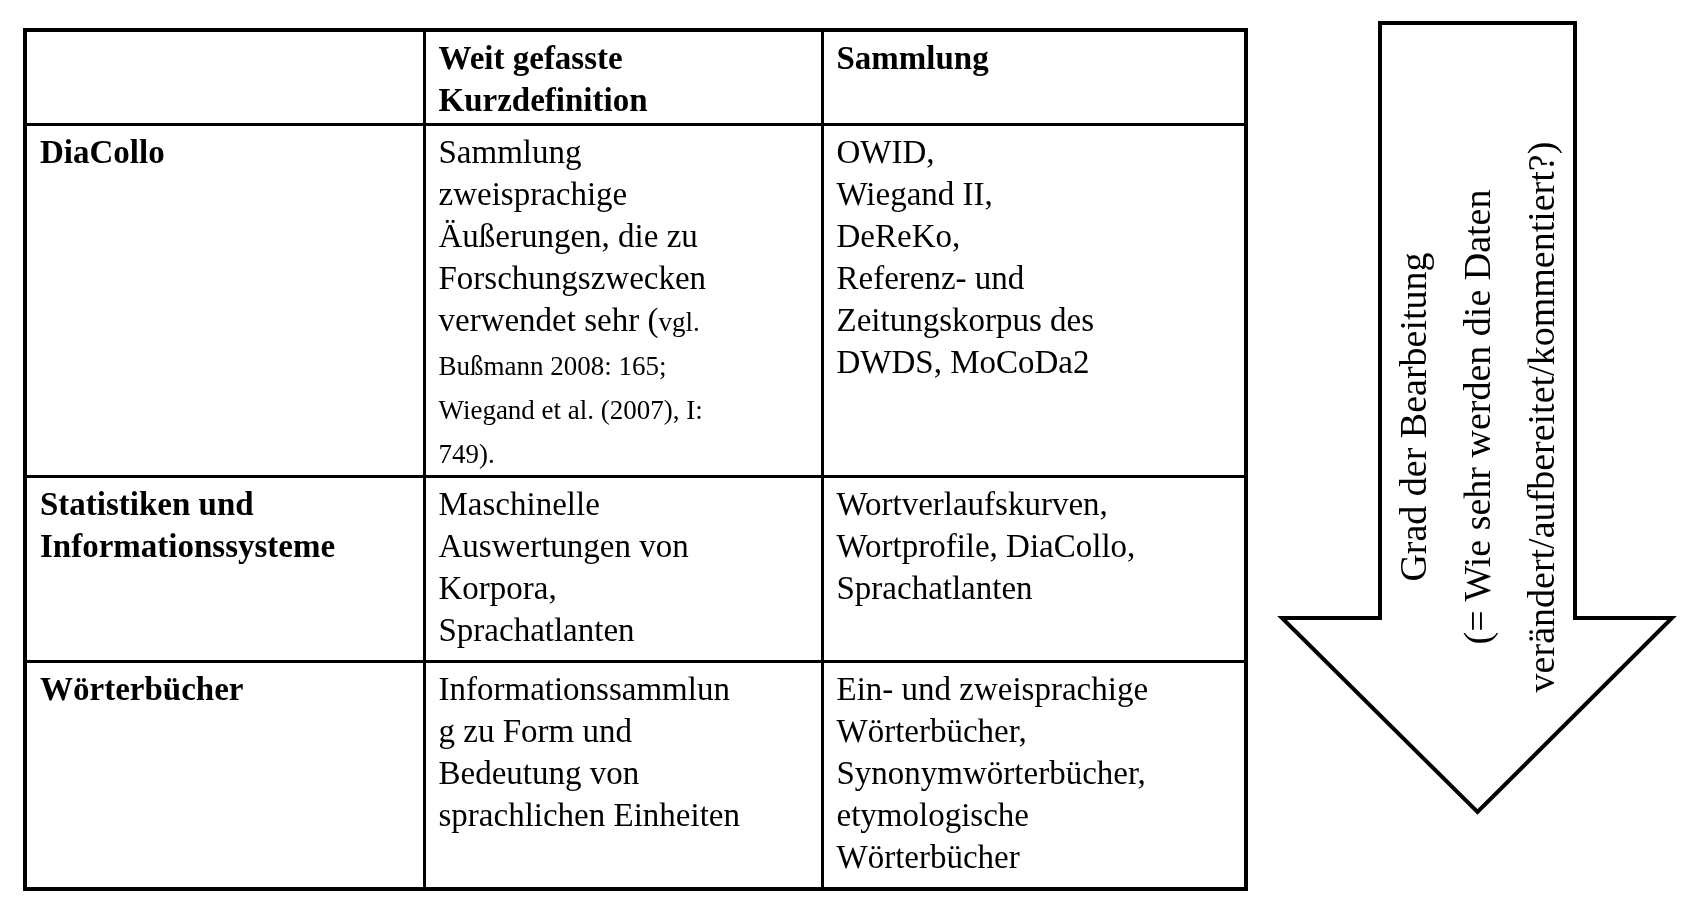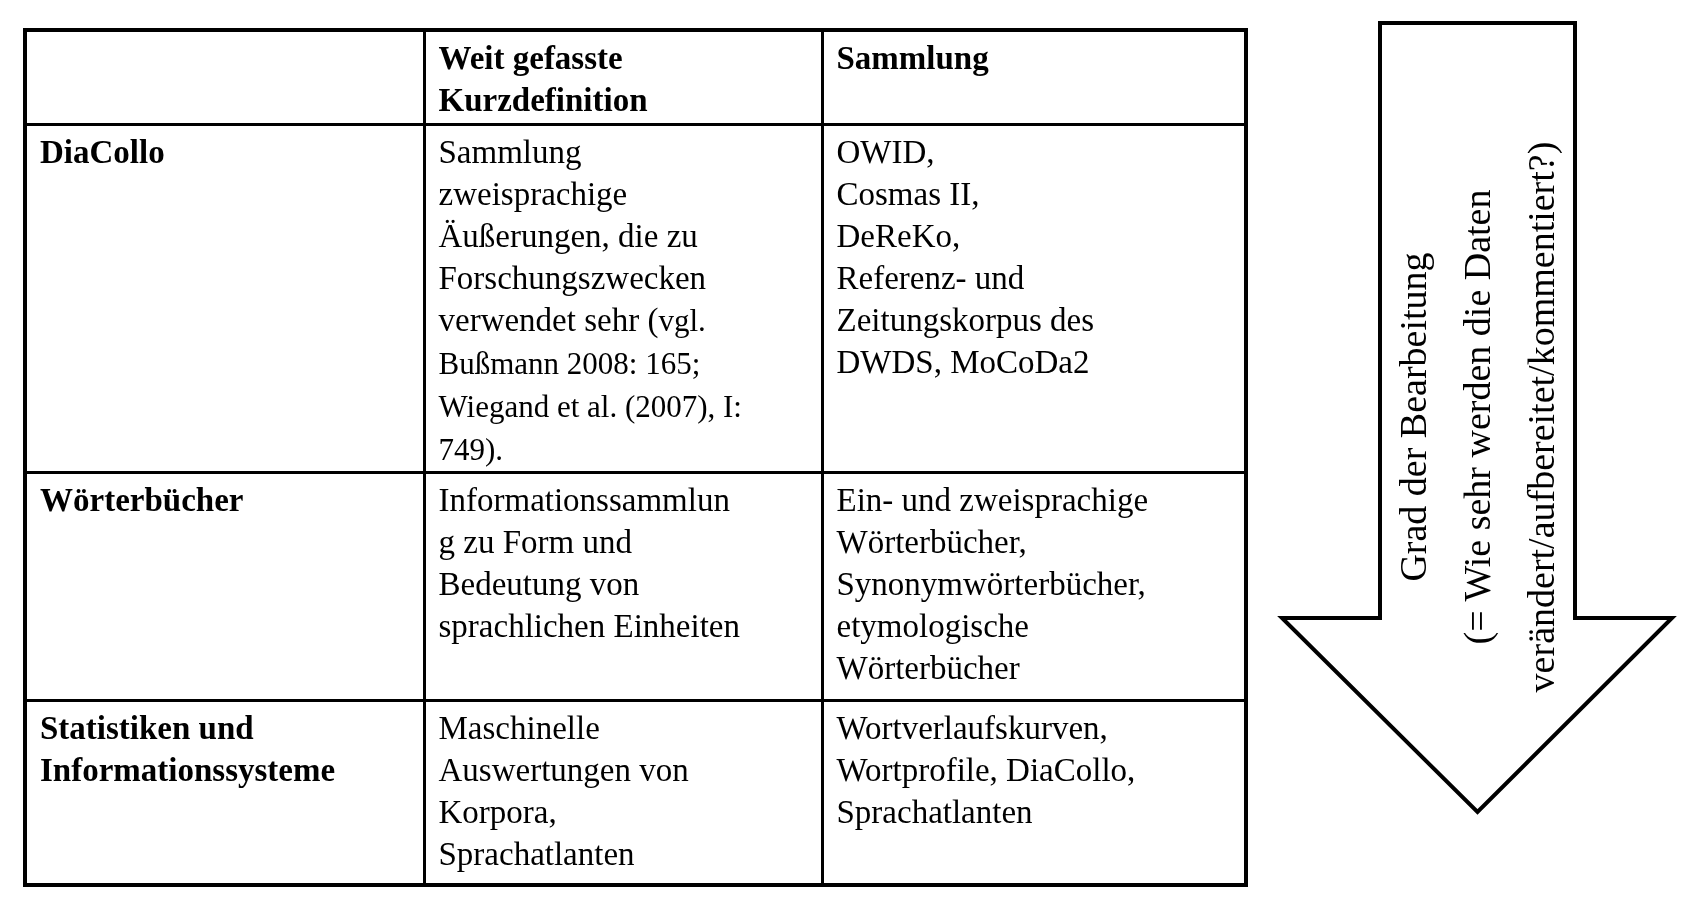--- a/index.html
+++ b/index.html
@@ -23,21 +23,21 @@
     vertical-align:top;
     text-align:left;
     padding:5px 6px 0 13px;
     font-size:33px;
     line-height:42px;
     overflow:hidden;
   }
   .matrix th{font-weight:bold;}
   .matrix td{font-weight:normal;margin-top:39px;}
   .line{white-space:nowrap;}
-  .small{font-size:31px;}
+  .small{font-size:27px;}
   .arrow-svg{position:absolute;left:0;top:0;}
   .arrow-label{
     position:absolute;
     left:1097px;top:321px;
     width:760px;height:192px;
     transform:rotate(-90deg);
     transform-origin:center center;
     text-align:center;
     font-size:38px;
     line-height:64px;
@@ -75,62 +75,62 @@
             <div class="line"><span>zweisprachige</span></div>
             <div class="line"><span>Äußerungen, die zu</span></div>
             <div class="line"><span>Forschungszwecken</span></div>
             <div class="line"><span>verwendet sehr (</span><span class="small">vgl.</span></div>
             <div class="line"><span class="small">Bußmann 2008: 165;</span></div>
             <div class="line"><span class="small">Wiegand et al. (2007), I:</span></div>
             <div class="line"><span class="small">749).</span></div>
           </td>
         <td>
             <div class="line"><span>OWID,</span></div>
-            <div class="line"><span>Cosmas II,</span></div>
+            <div class="line"><span>Wiegand II,</span></div>
             <div class="line"><span>DeReKo,</span></div>
             <div class="line"><span>Referenz- und</span></div>
             <div class="line"><span>Zeitungskorpus des</span></div>
             <div class="line"><span>DWDS, MoCoDa2</span></div>
+          </td>
+      </tr>
+      <tr style="height:185px">
+        <th>
+            <div class="line"><span>Statistiken und</span></div>
+            <div class="line"><span>Informationssysteme</span></div>
+          </th>
+        <td>
+            <div class="line"><span>Maschinelle</span></div>
+            <div class="line"><span>Auswertungen von</span></div>
+            <div class="line"><span>Korpora,</span></div>
+            <div class="line"><span>Sprachatlanten</span></div>
+          </td>
+        <td>
+            <div class="line"><span>Wortverlaufskurven,</span></div>
+            <div class="line"><span>Wortprofile, DiaCollo,</span></div>
+            <div class="line"><span>Sprachatlanten</span></div>
           </td>
       </tr>
       <tr style="height:228px">
         <th>
             <div class="line"><span>Wörterbücher</span></div>
           </th>
         <td>
             <div class="line"><span>Informationssammlun</span></div>
             <div class="line"><span>g zu Form und</span></div>
             <div class="line"><span>Bedeutung von</span></div>
             <div class="line"><span>sprachlichen Einheiten</span></div>
           </td>
         <td>
             <div class="line"><span>Ein- und zweisprachige</span></div>
             <div class="line"><span>Wörterbücher,</span></div>
             <div class="line"><span>Synonymwörterbücher,</span></div>
             <div class="line"><span>etymologische</span></div>
             <div class="line"><span>Wörterbücher</span></div>
           </td>
       </tr>
-      <tr style="height:185px">
-        <th>
-            <div class="line"><span>Statistiken und</span></div>
-            <div class="line"><span>Informationssysteme</span></div>
-          </th>
-        <td>
-            <div class="line"><span>Maschinelle</span></div>
-            <div class="line"><span>Auswertungen von</span></div>
-            <div class="line"><span>Korpora,</span></div>
-            <div class="line"><span>Sprachatlanten</span></div>
-          </td>
-        <td>
-            <div class="line"><span>Wortverlaufskurven,</span></div>
-            <div class="line"><span>Wortprofile, DiaCollo,</span></div>
-            <div class="line"><span>Sprachatlanten</span></div>
-          </td>
-      </tr>
     </tbody>
   </table>
 
   <svg class="arrow-svg" width="1688" height="918" viewBox="0 0 1688 918" aria-hidden="true">
     <polygon points="1380,23 1575,23 1575,618 1672,618 1477.5,812 1282,618 1380,618" stroke-width="4" stroke="#000000" stroke-linejoin="miter" fill="#ffffff"></polygon>
   </svg>
 
   <div class="arrow-label">
       <div class="line"><span>Grad der Bearbeitung</span></div>
       <div class="line"><span>(= Wie sehr werden die Daten</span></div>

